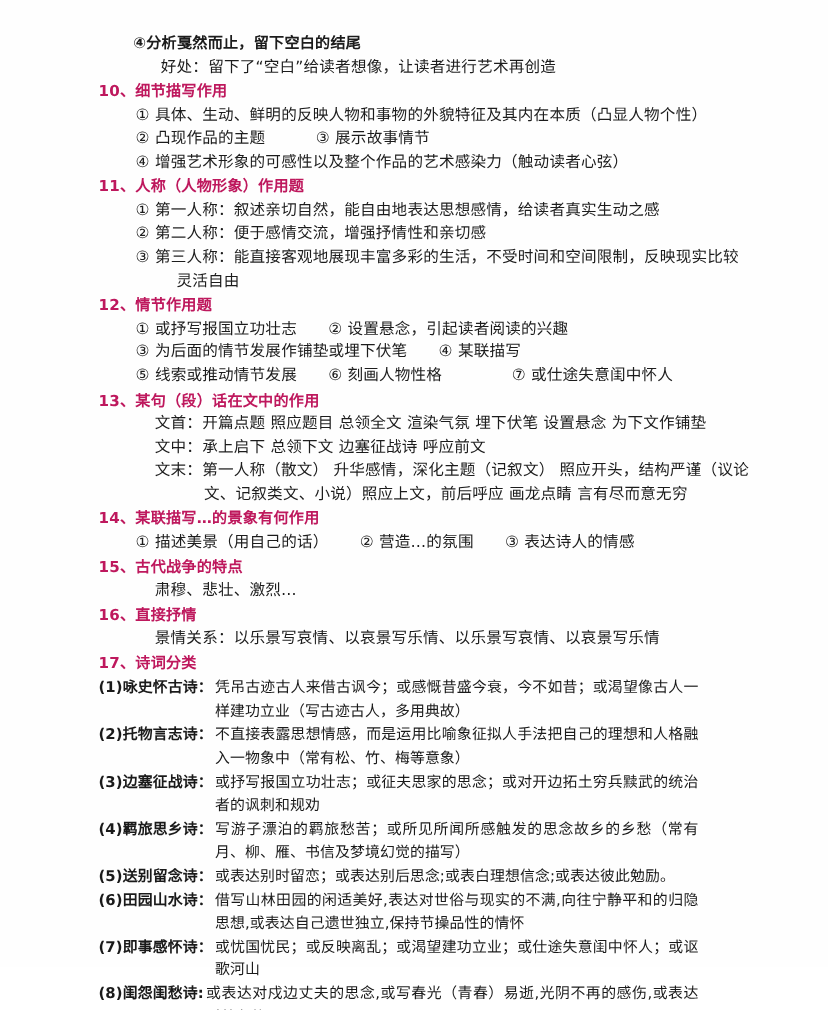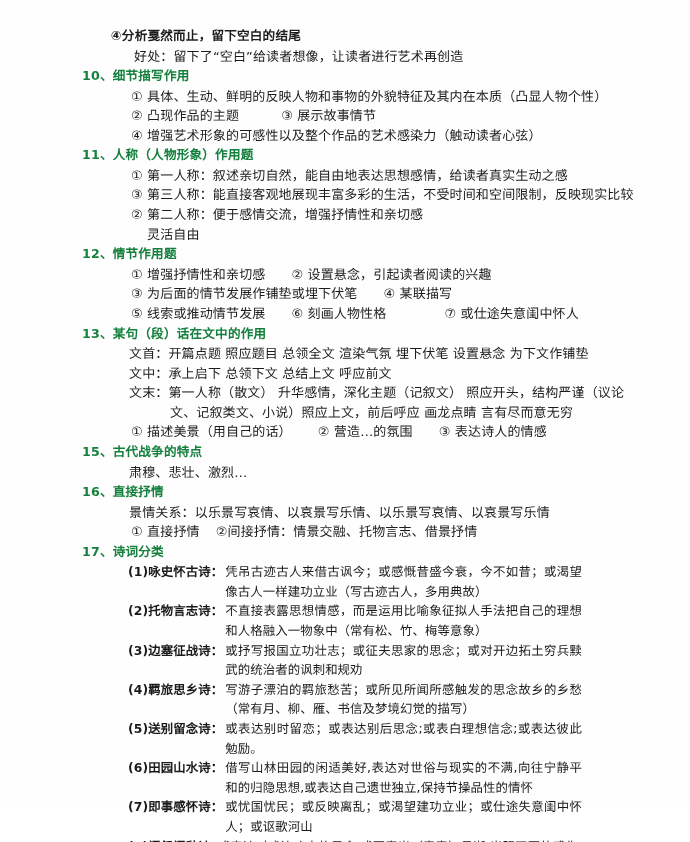--- a/index.html
+++ b/index.html
@@ -30,46 +30,45 @@
     letter-spacing: 0.15px;
     white-space: nowrap;
     color: #1c1c1c;
   }
   
   .sec-head {
     font-weight: bold;
     font-size: 12.6px;
     line-height: 20.5px;
     letter-spacing: 0.2px;
-    color: #15803d;
+    color: #be185d;
     margin-left: 0;
   }
   
-  .lvl1 { margin-left: 49px; }
+  .lvl1 { margin-left: 31px; }
   .lvl2 { margin-left: 47px; }
   .lvl3 { margin-left: 88px; }
   .lvl-cont { margin-left: 65px; }
 
   
   .topline {
     font-weight: bold;
     font-size: 12.6px;
     line-height: 20.5px;
     margin-left: 29px;
     letter-spacing: 0.2px;
   }
   .topline-sub {
     margin-left: 52px;
   }
 
   
   .poem-row {
     display: flex;
     align-items: flex-start;
-    margin-left: 46px;
     font-size: 12.4px;
     line-height: 19.6px;
   }
   .poem-label {
     font-weight: bold;
     white-space: nowrap;
     flex: 0 0 auto;
     letter-spacing: 0.1px;
   }
   .poem-body {
@@ -105,71 +104,71 @@
       <span>② 凸现作品的主题</span><span class="gap-lg"></span><span>③ 展示故事情节</span>
     </div>
     <div class="ln lvl1">④ 增强艺术形象的可感性以及整个作品的艺术感染力（触动读者心弦）</div>
   </div>
 
   <div class="blk">
     <div class="ln sec-head">
       <span>11、</span><span>人称（人物形象）作用题</span>
     </div>
     <div class="ln lvl1">① 第一人称：叙述亲切自然，能自由地表达思想感情，给读者真实生动之感</div>
+    <div class="ln lvl1">② 第二人称：便于感情交流，增强抒情性和亲切感</div>
     <div class="ln lvl1">③ 第三人称：能直接客观地展现丰富多彩的生活，不受时间和空间限制，反映现实比较</div>
-    <div class="ln lvl1">② 第二人称：便于感情交流，增强抒情性和亲切感</div>
     <div class="ln lvl-cont">灵活自由</div>
   </div>
 
   <div class="blk">
     <div class="ln sec-head">
       <span>12、</span><span>情节作用题</span>
     </div>
     <div class="ln lvl1">
-      <span>① 增强抒情性和亲切感</span><span class="gap-md"></span><span>② 设置悬念，引起读者阅读的兴趣</span>
+      <span>① 或抒写报国立功壮志</span><span class="gap-md"></span><span>② 设置悬念，引起读者阅读的兴趣</span>
     </div>
     <div class="ln lvl1">
       <span>③ 为后面的情节发展作铺垫或埋下伏笔</span><span class="gap-md"></span><span>④ 某联描写</span>
     </div>
     <div class="ln lvl1">
       <span>⑤ 线索或推动情节发展</span><span class="gap-md"></span><span>⑥ 刻画人物性格</span><span class="gap-xl"></span><span>⑦ 或仕途失意闺中怀人</span>
     </div>
   </div>
 
   <div class="blk">
     <div class="ln sec-head">
       <span>13、</span><span>某句（段）话在文中的作用</span>
     </div>
     <div class="ln lvl2">文首：开篇点题 照应题目 总领全文 渲染气氛 埋下伏笔 设置悬念 为下文作铺垫</div>
-    <div class="ln lvl2">文中：承上启下 总领下文 总结上文 呼应前文</div>
+    <div class="ln lvl2">文中：承上启下 总领下文 边塞征战诗 呼应前文</div>
     <div class="ln lvl2">文末：第一人称（散文） 升华感情，深化主题（记叙文） 照应开头，结构严谨（议论</div>
     <div class="ln lvl3">文、记叙类文、小说）照应上文，前后呼应 画龙点睛 言有尽而意无穷</div>
   </div>
 
   <div class="blk">
+    <div class="ln sec-head">
+      <span>14、</span><span>某联描写…的景象有何作用</span>
+    </div>
     <div class="ln lvl1">
       <span>① 描述美景（用自己的话）</span><span class="gap-md"></span><span>② 营造…的氛围</span><span class="gap-md"></span><span>③ 表达诗人的情感</span>
     </div>
   </div>
 
   <div class="blk">
     <div class="ln sec-head">
       <span>15、</span><span>古代战争的特点</span>
     </div>
     <div class="ln lvl2">肃穆、悲壮、激烈…</div>
   </div>
 
   <div class="blk">
     <div class="ln sec-head">
       <span>16、</span><span>直接抒情</span>
     </div>
     <div class="ln lvl2">景情关系：以乐景写哀情、以哀景写乐情、以乐景写哀情、以哀景写乐情</div>
-    <div class="ln lvl1">
-      <span>① 直接抒情</span><span class="gap-sm"></span><span>②间接抒情：情景交融、托物言志、借景抒情</span>
-    </div>
   </div>
 
   <div class="blk">
     <div class="ln sec-head">
       <span>17、</span><span>诗词分类</span>
     </div>
 
     <div class="poem-row">
       <span class="poem-label"><span>(1)</span><span>咏史怀古诗：</span></span>
       <span class="poem-body">凭吊古迹古人来借古讽今；或感慨昔盛今衰，今不如昔；或渴望像古人一样建功立业（写古迹古人，多用典故）</span>

